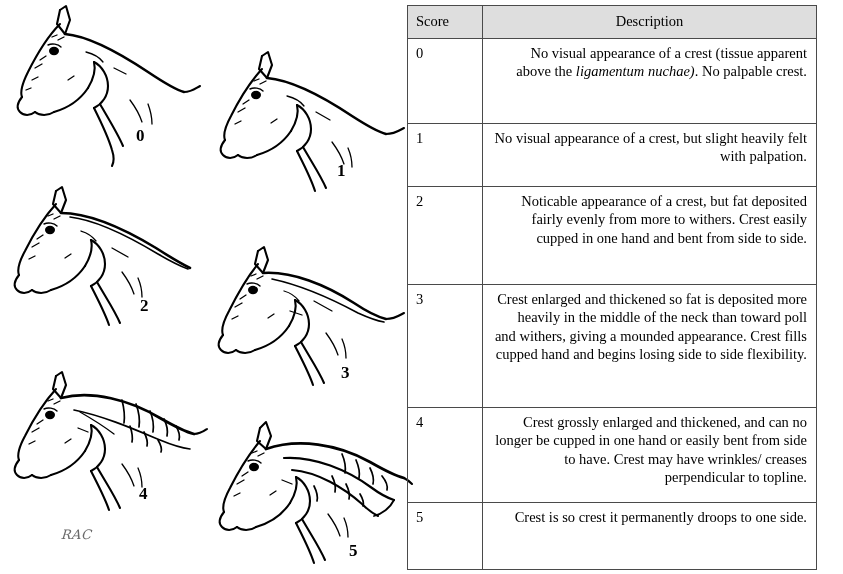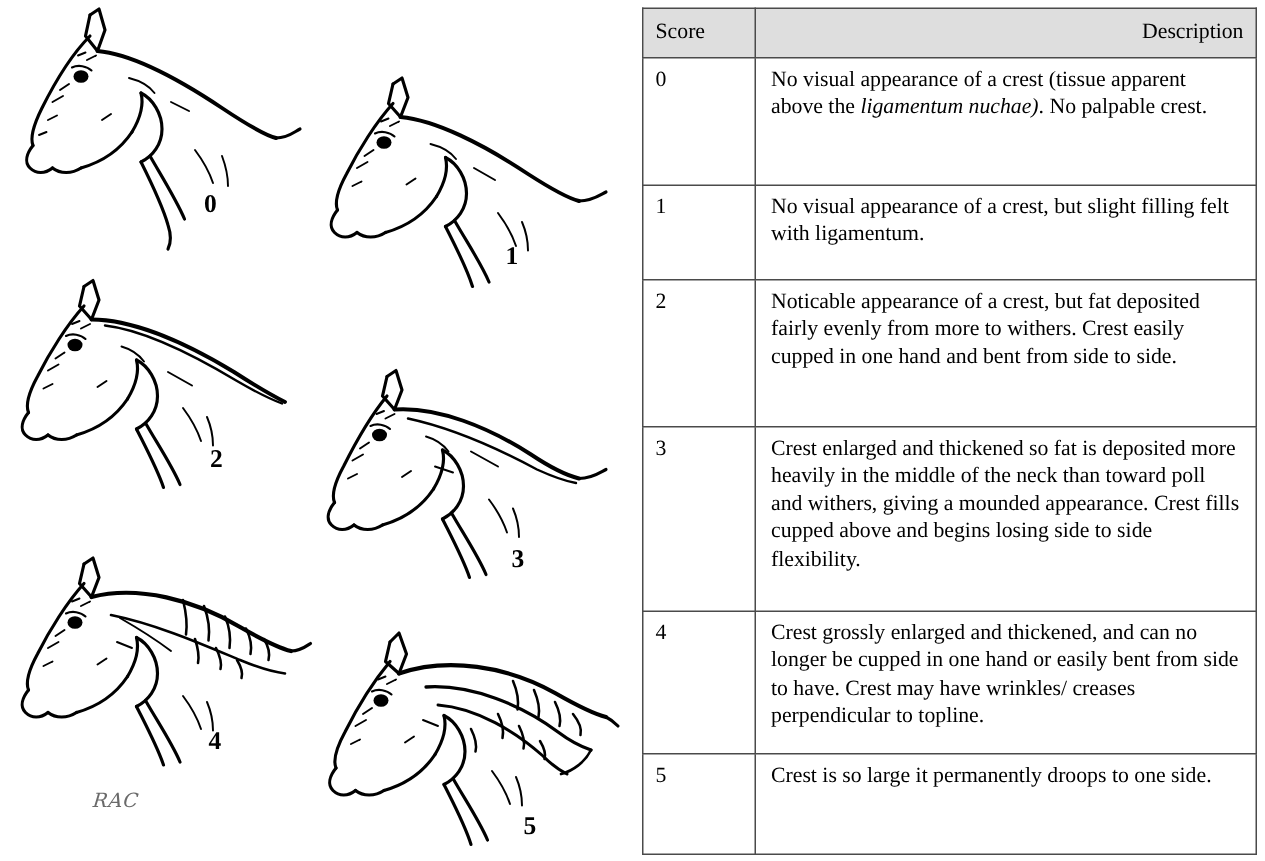--- a/index.html
+++ b/index.html
@@ -42,21 +42,21 @@
     font-style: italic;
     font-size: 13px;
     letter-spacing: 0.5px;
     color: #6a6a6a;
     transform: skewX(-6deg);
   }
 
   
   #score-table-wrap {
     position: absolute;
-    left: 428px; top: 5px;
+    left: 407px; top: 5px;
     width: 409px; height: 562px;
   }
   table.score-table {
     width: 409px;
     height: 562px;
     border-collapse: collapse;
     table-layout: fixed;
     border: 1px solid #3a3a3a;
   }
   table.score-table th,
@@ -71,28 +71,28 @@
   col.col-score { width: 75px; }
   col.col-desc  { width: 334px; }
 
   thead th {
     background: #dedede;
     font-weight: normal;
     padding: 6px 8px 7px 8px;
     height: 31px;
   }
   th.th-score { text-align: left; }
-  th.th-desc  { text-align: right; }
+  th.th-desc  { text-align: center; }
 
   td.cell-score {
     text-align: left;
     padding: 5px 6px 5px 8px;
   }
   td.cell-desc {
-    text-align: left;
+    text-align: right;
     padding: 5px 9px 6px 10px;
   }
   td.cell-desc .it { font-style: italic; }
 </style>
 </head>
 <body>
 
 <div id="illustrations">
 
   <div class="horse-fig" style="left:8px; top:4px;">
@@ -364,33 +364,33 @@
         <th class="th-desc">Description</th>
       </tr>
     </thead>
     <tbody>
       <tr style="height:85px;">
         <td class="cell-score">0</td>
         <td class="cell-desc"><span>No visual appearance of a crest (tissue apparent above the </span><span class="it">ligamentum nuchae)</span><span>. No palpable crest.</span></td>
       </tr>
       <tr style="height:63px;">
         <td class="cell-score">1</td>
-        <td class="cell-desc"><span>No visual appearance of a crest, but slight filling felt with ligamentum.</span></td>
+        <td class="cell-desc"><span>No visual appearance of a crest, but slight heavily felt with palpation.</span></td>
       </tr>
       <tr style="height:98px;">
         <td class="cell-score">2</td>
         <td class="cell-desc"><span>Noticable appearance of a crest, but fat deposited fairly evenly from more to withers.  Crest easily cupped in one hand and bent from side to side.</span></td>
       </tr>
       <tr style="height:123px;">
         <td class="cell-score">3</td>
-        <td class="cell-desc"><span>Crest enlarged and thickened so fat is deposited more heavily in the middle of the neck than toward poll and withers, giving a mounded appearance.  Crest fills cupped above and begins losing side to side flexibility.</span></td>
+        <td class="cell-desc"><span>Crest enlarged and thickened so fat is deposited more heavily in the middle of the neck than toward poll and withers, giving a mounded appearance.  Crest fills cupped hand and begins losing side to side flexibility.</span></td>
       </tr>
       <tr style="height:95px;">
         <td class="cell-score">4</td>
         <td class="cell-desc"><span>Crest grossly enlarged and thickened, and can no longer be cupped in one hand or easily bent from side to have.  Crest may have wrinkles/ creases  perpendicular to topline.</span></td>
       </tr>
       <tr style="height:67px;">
         <td class="cell-score">5</td>
-        <td class="cell-desc"><span>Crest is so large it permanently droops to one side.</span></td>
+        <td class="cell-desc"><span>Crest is so crest it permanently droops to one side.</span></td>
       </tr>
     </tbody>
   </table>
 </div>
 
 </body></html>

